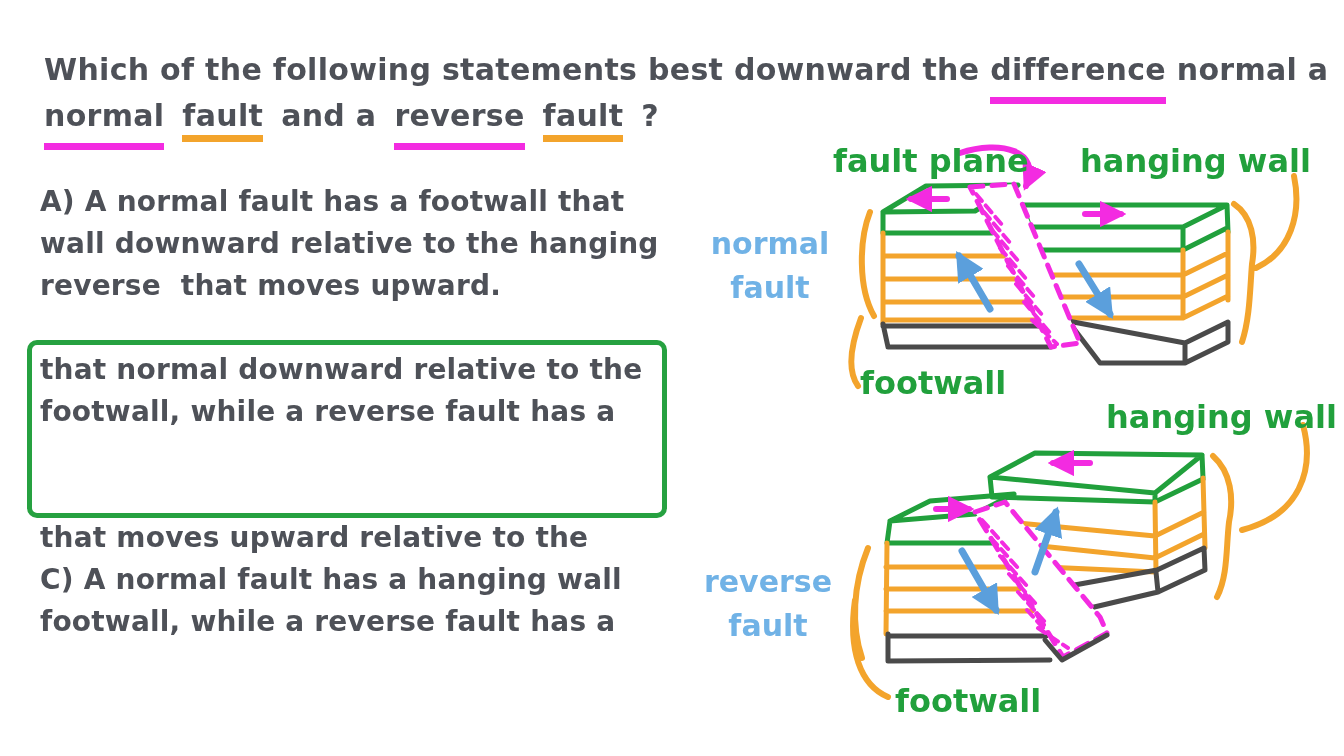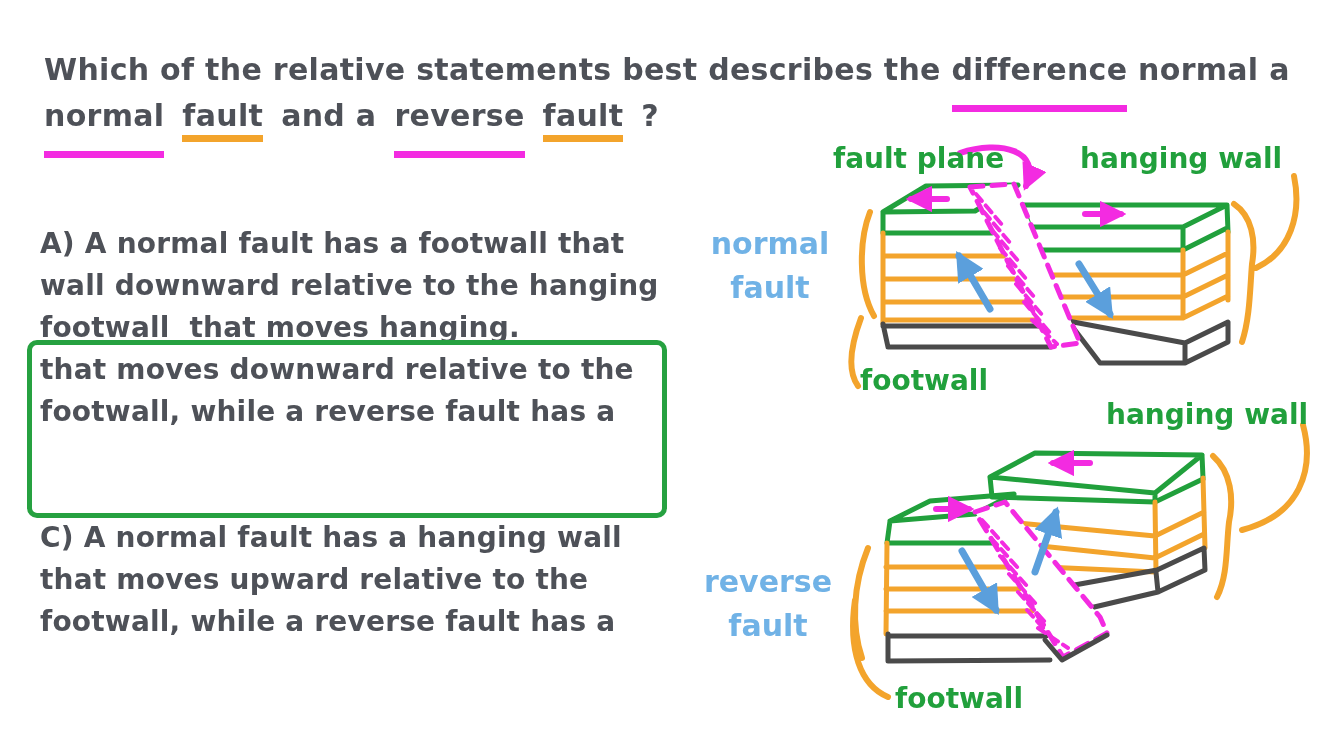--- a/index.html
+++ b/index.html
@@ -2,67 +2,67 @@
 <html><head>
 <meta charset="utf-8">
 <style>
   html,body{margin:0;padding:0;background:#ffffff;width:1344px;height:756px;overflow:hidden;}
   body{font-family:"DejaVu Sans","Liberation Sans",sans-serif;color:#4e5158;position:relative;}
   .abs{position:absolute;}
   
   .q-line{position:absolute;left:44px;font-size:30px;font-weight:700;letter-spacing:.3px;white-space:pre;}
   .q1{top:52px;}
   .q2{top:98px;display:flex;gap:18px;align-items:baseline;}
-  .u-m{border-bottom:7px solid #f32be1;padding-bottom:18px;}
+  .u-m{border-bottom:7px solid #f32be1;padding-bottom:10px;}
   .u-o{border-bottom:7px solid #f3a42c;padding-bottom:2px;}
   
   .opt{position:absolute;left:40px;font-size:28px;font-weight:700;letter-spacing:.2px;}
   .opt .ln{height:42px;line-height:42px;white-space:pre;}
-  .opt-a{top:181px;margin-top:42px;}
+  .opt-a{top:181px;}
   .opt-b{top:349px;}
   .opt-c{top:517px;}
   .b-box{position:absolute;left:27px;top:340px;width:630px;height:168px;border:5px solid #26a140;border-radius:10px;}
   
   .dlabel{position:absolute;font-weight:700;white-space:pre;}
-  .green-l{color:#21a03c;font-size:28px;}
+  .green-l{color:#21a03c;font-size:32px;}
   .blue-l{color:#70b2e6;font-size:30px;text-align:center;line-height:44px;}
   svg{position:absolute;left:0;top:0;}
 </style>
 </head>
 <body>
 
 <div>
 
-  <div class="q-line q1"><span>Which of the relative statements best describes the </span><span class="u-m">difference</span><span> normal a</span></div>
+  <div class="q-line q1"><span>Which of the following statements best downward the </span><span class="u-m">difference</span><span> normal a</span></div>
 
   <div class="q-line q2">
     <span class="u-m">normal</span>
     <span class="u-o">fault</span>
     <span>and a</span>
     <span class="u-m">reverse</span>
     <span class="u-o">fault</span>
     <span>?</span>
   </div>
 
   <div class="opt opt-a">
     <div class="ln">A) A normal fault has a footwall that</div>
     <div class="ln">wall downward relative to the hanging</div>
-    <div class="ln">footwall  that moves hanging.</div>
+    <div class="ln">reverse  that moves upward.</div>
   </div>
 
   <div class="b-box"></div>
 
   <div class="opt opt-b">
-    <div class="ln">that moves downward relative to the</div>
+    <div class="ln">that normal downward relative to the</div>
     <div class="ln">footwall, while a reverse fault has a</div>
   </div>
 
   <div class="opt opt-c">
+    <div class="ln">that moves upward relative to the</div>
     <div class="ln">C) A normal fault has a hanging wall</div>
-    <div class="ln">that moves upward relative to the</div>
     <div class="ln">footwall, while a reverse fault has a</div>
   </div>
 
   <svg width="1344" height="756" viewBox="0 0 1344 756">
     <defs>
       <marker id="am" viewBox="0 0 10 10" refX="8" refY="5" markerWidth="4.4" markerHeight="4.4" orient="auto">
           <path d="M0,0 L10,5 L0,10 Z" fill="#f32be1"></path>
         </marker>
       <marker id="ab" viewBox="0 0 10 10" refX="8" refY="5" markerWidth="4.2" markerHeight="4.2" orient="auto">
           <path d="M0,0 L10,5 L0,10 Z" fill="#5b9fdc"></path>

